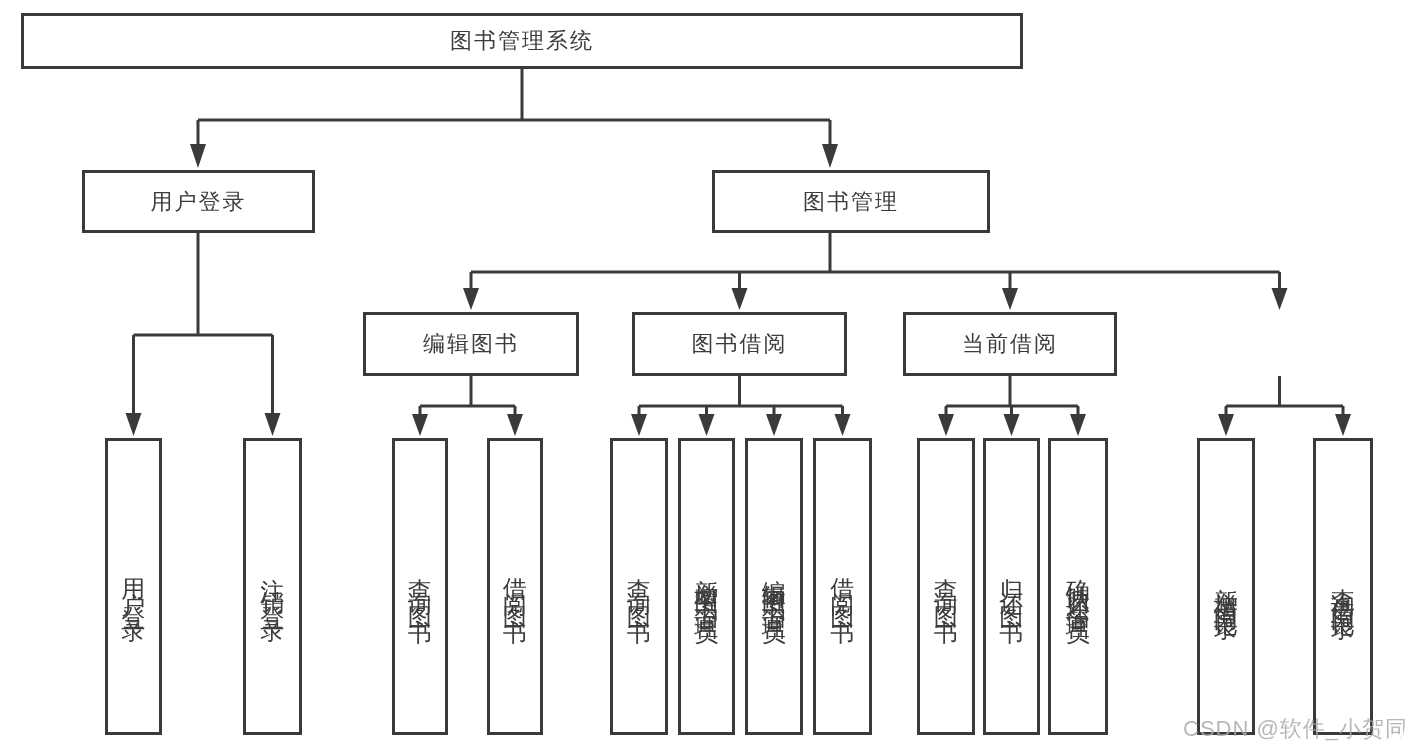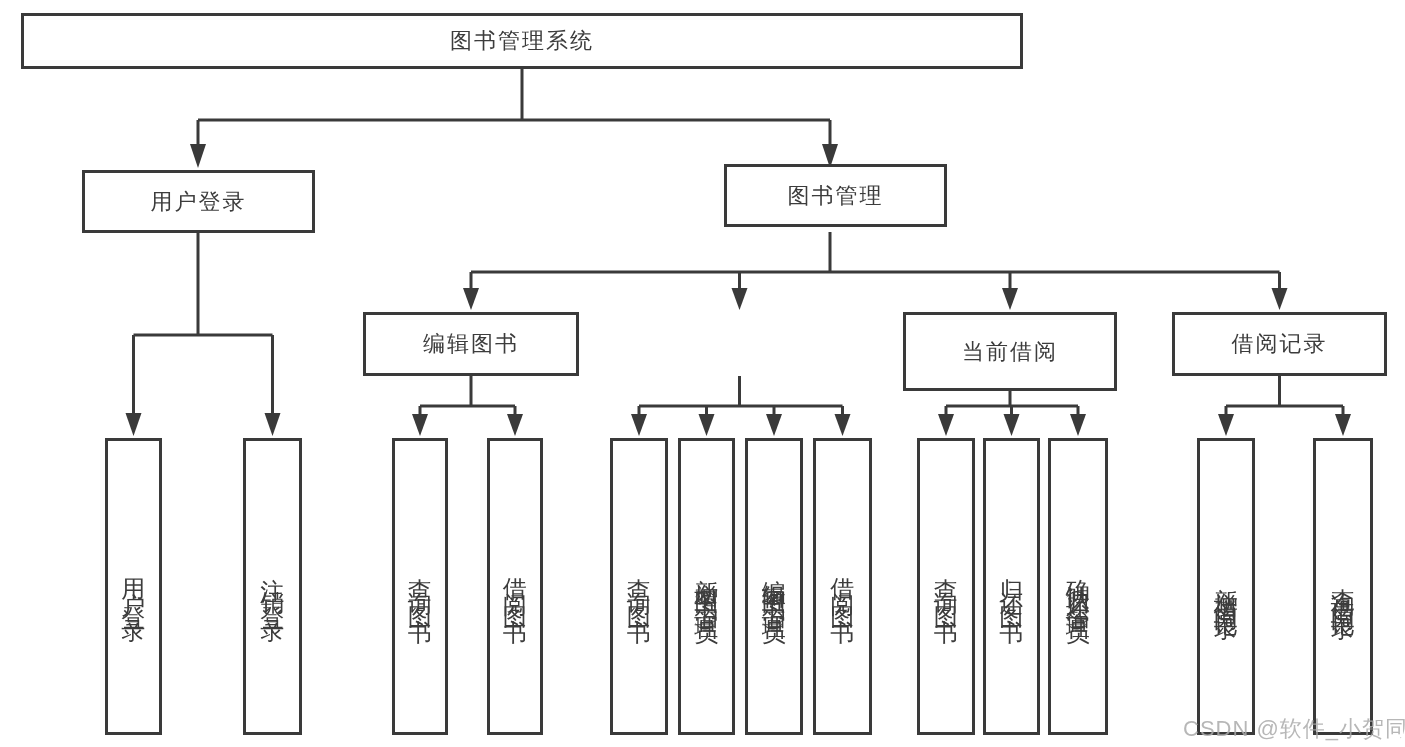--- a/index.html
+++ b/index.html
@@ -89,25 +89,25 @@
       <polygon points="1003.5,414 1019.5,414 1011.5,436"></polygon>
       <polygon points="1070,414 1086,414 1078,436"></polygon>
       <polygon points="1218,414 1234,414 1226,436"></polygon>
       <polygon points="1335,414 1351,414 1343,436"></polygon>
     </g>
   </svg>
 
   <div class="box hbox" style="left:21px; top:13px; width:1002px; height:56px;">图书管理系统</div>
 
   <div class="box hbox" style="left:82px; top:170px; width:233px; height:63px;">用户登录</div>
-  <div class="box hbox" style="left:712px; top:164px; width:223px; height:63px;margin-left:12px;">图书管理</div>
+  <div class="box hbox" style="left:712px; top:170px; width:278px; height:63px;">图书管理</div>
 
   <div class="box hbox" style="left:363px; top:312px; width:216px; height:64px;">编辑图书</div>
-  <div class="box hbox" style="left:903px; top:312px; width:214px; height:79px;font-family:Liberation Serif, serif;">当前借阅</div>
-  <div class="box hbox" style="left:1172px; top:312px; width:215px; height:64px;">借阅记录</div>
+  <div class="box hbox" style="left:632px; top:312px; width:215px; height:64px;">图书借阅</div>
+  <div class="box hbox" style="left:903px; top:312px; width:214px; height:64px;font-family:Liberation Serif, serif;">当前借阅</div>
 
   <div class="box vbox short" style="left:105px; top:438px; width:57px; height:297px;">
     <span>用户登录</span>
   </div>
   <div class="box vbox short" style="left:243px; top:438px; width:59px; height:297px;">
     <span>注销登录</span>
   </div>
 
   <div class="box vbox short" style="left:392px; top:438px; width:56px; height:297px;">
     <span>查询图书</span>

